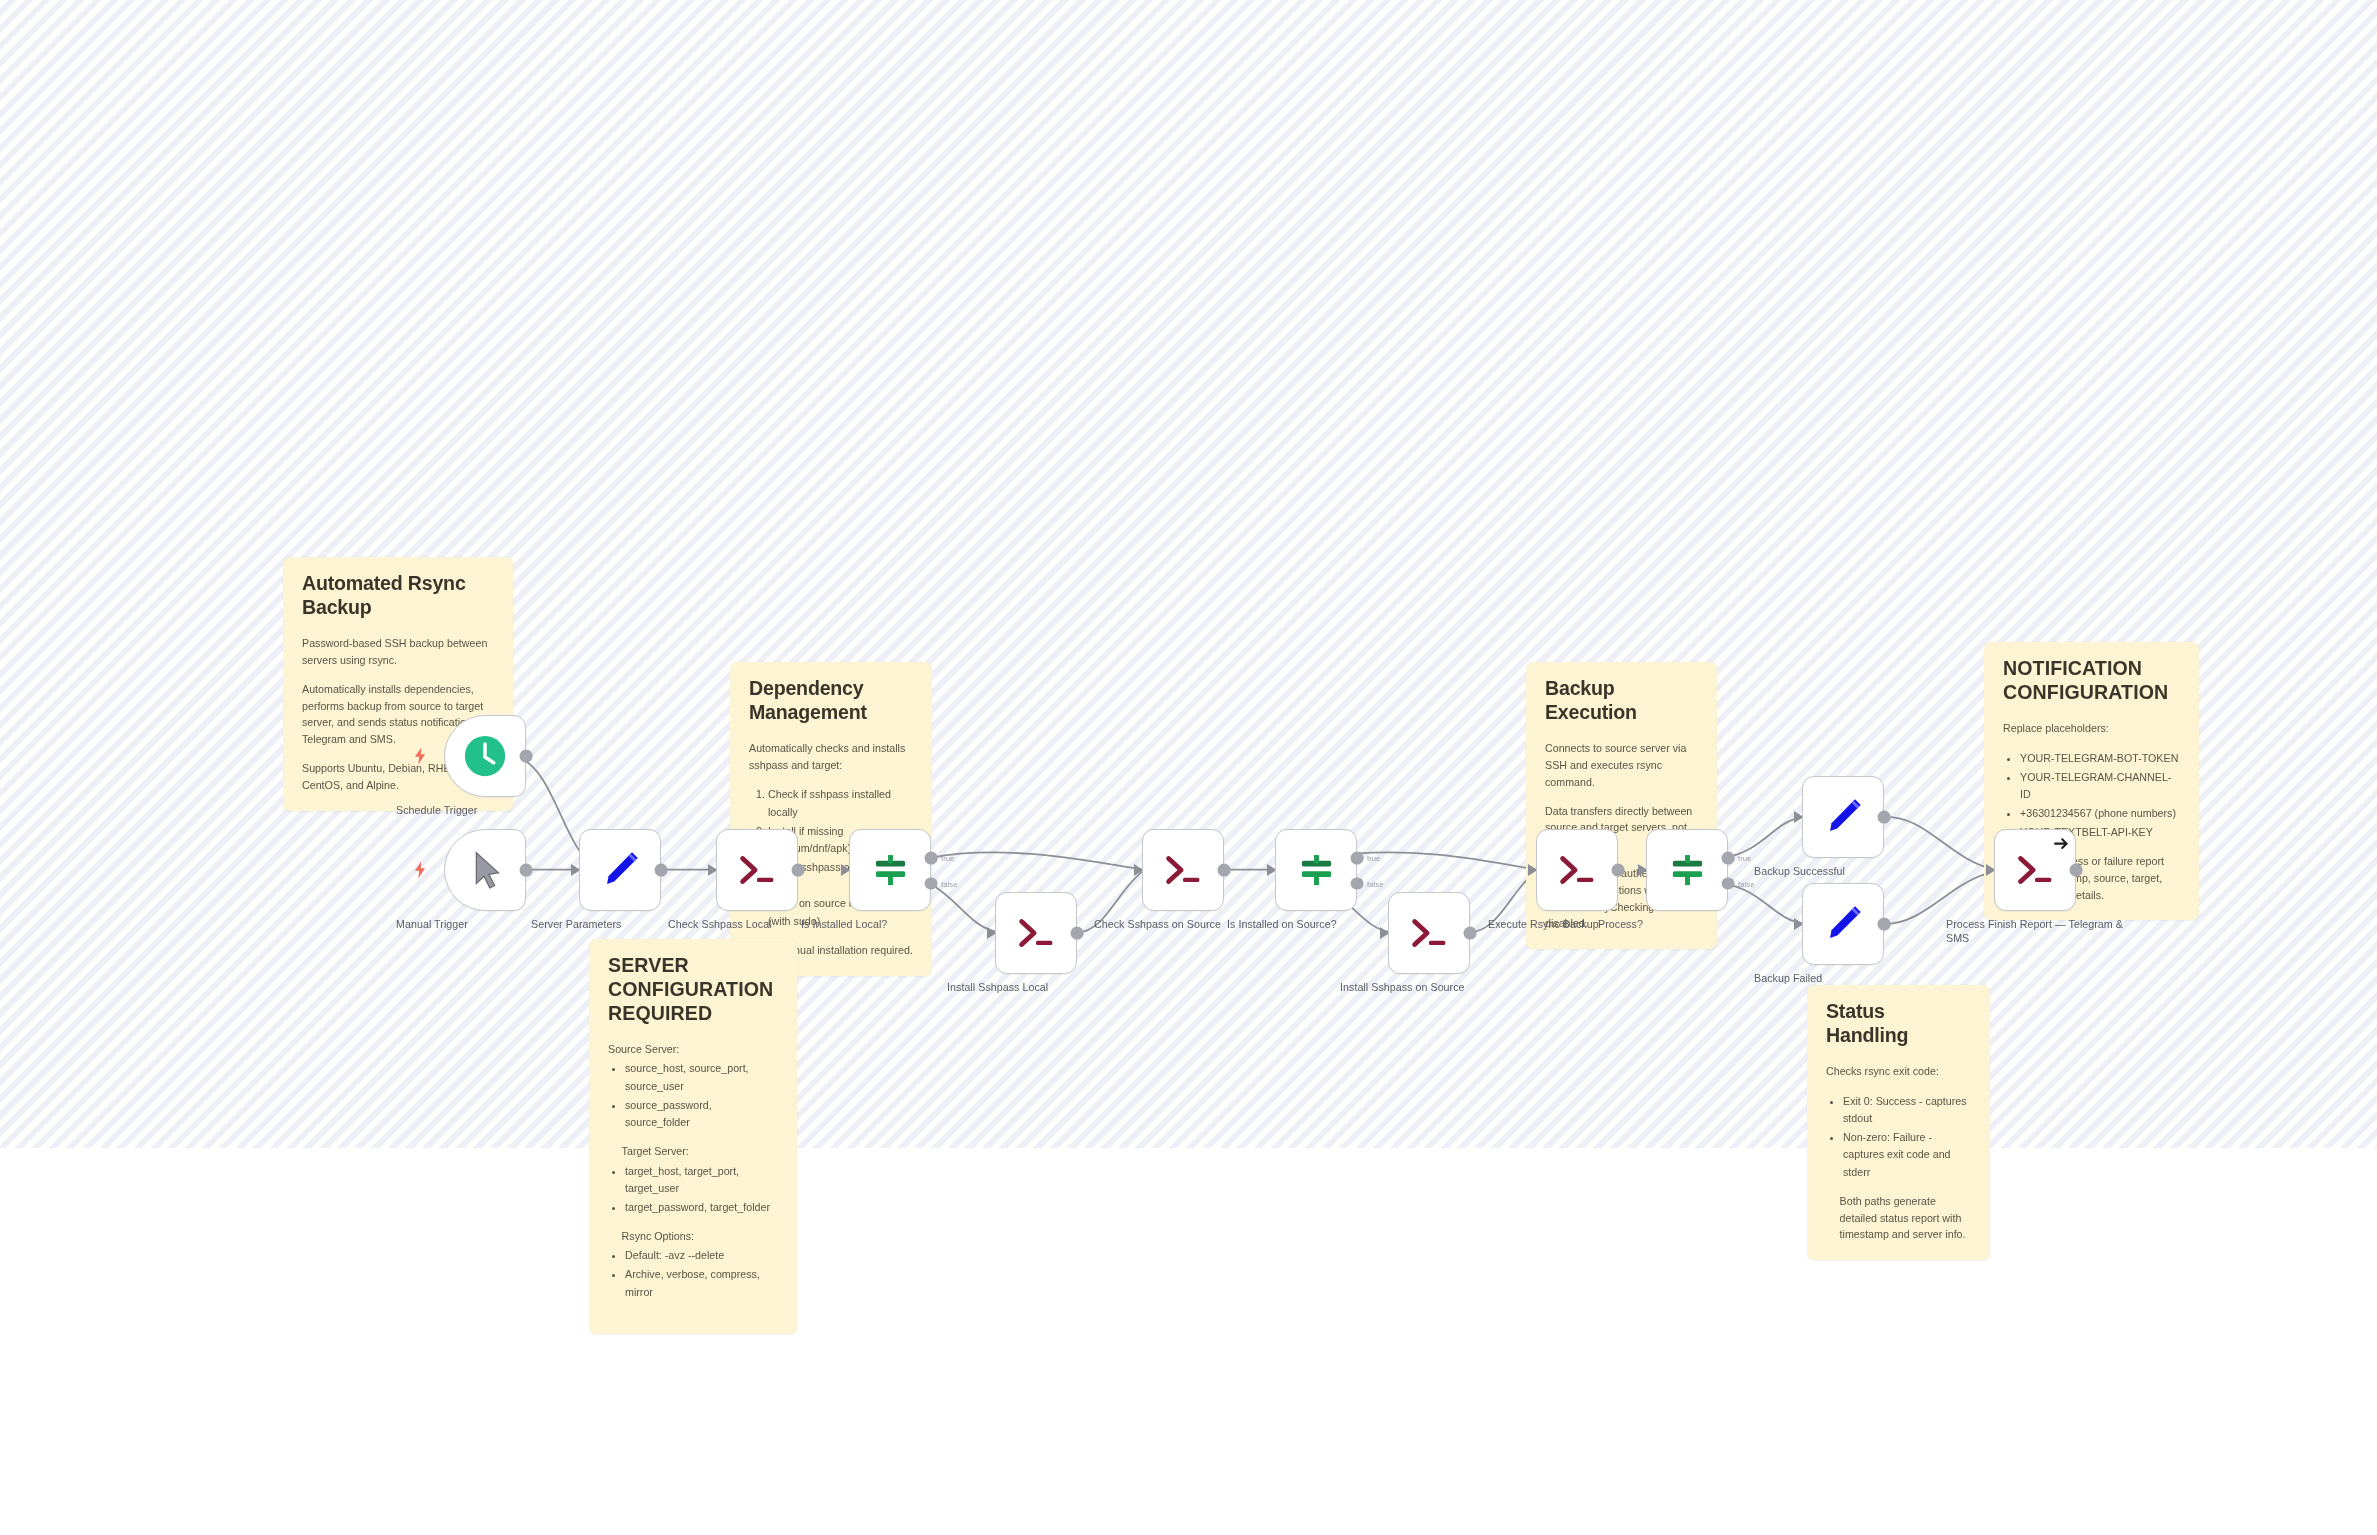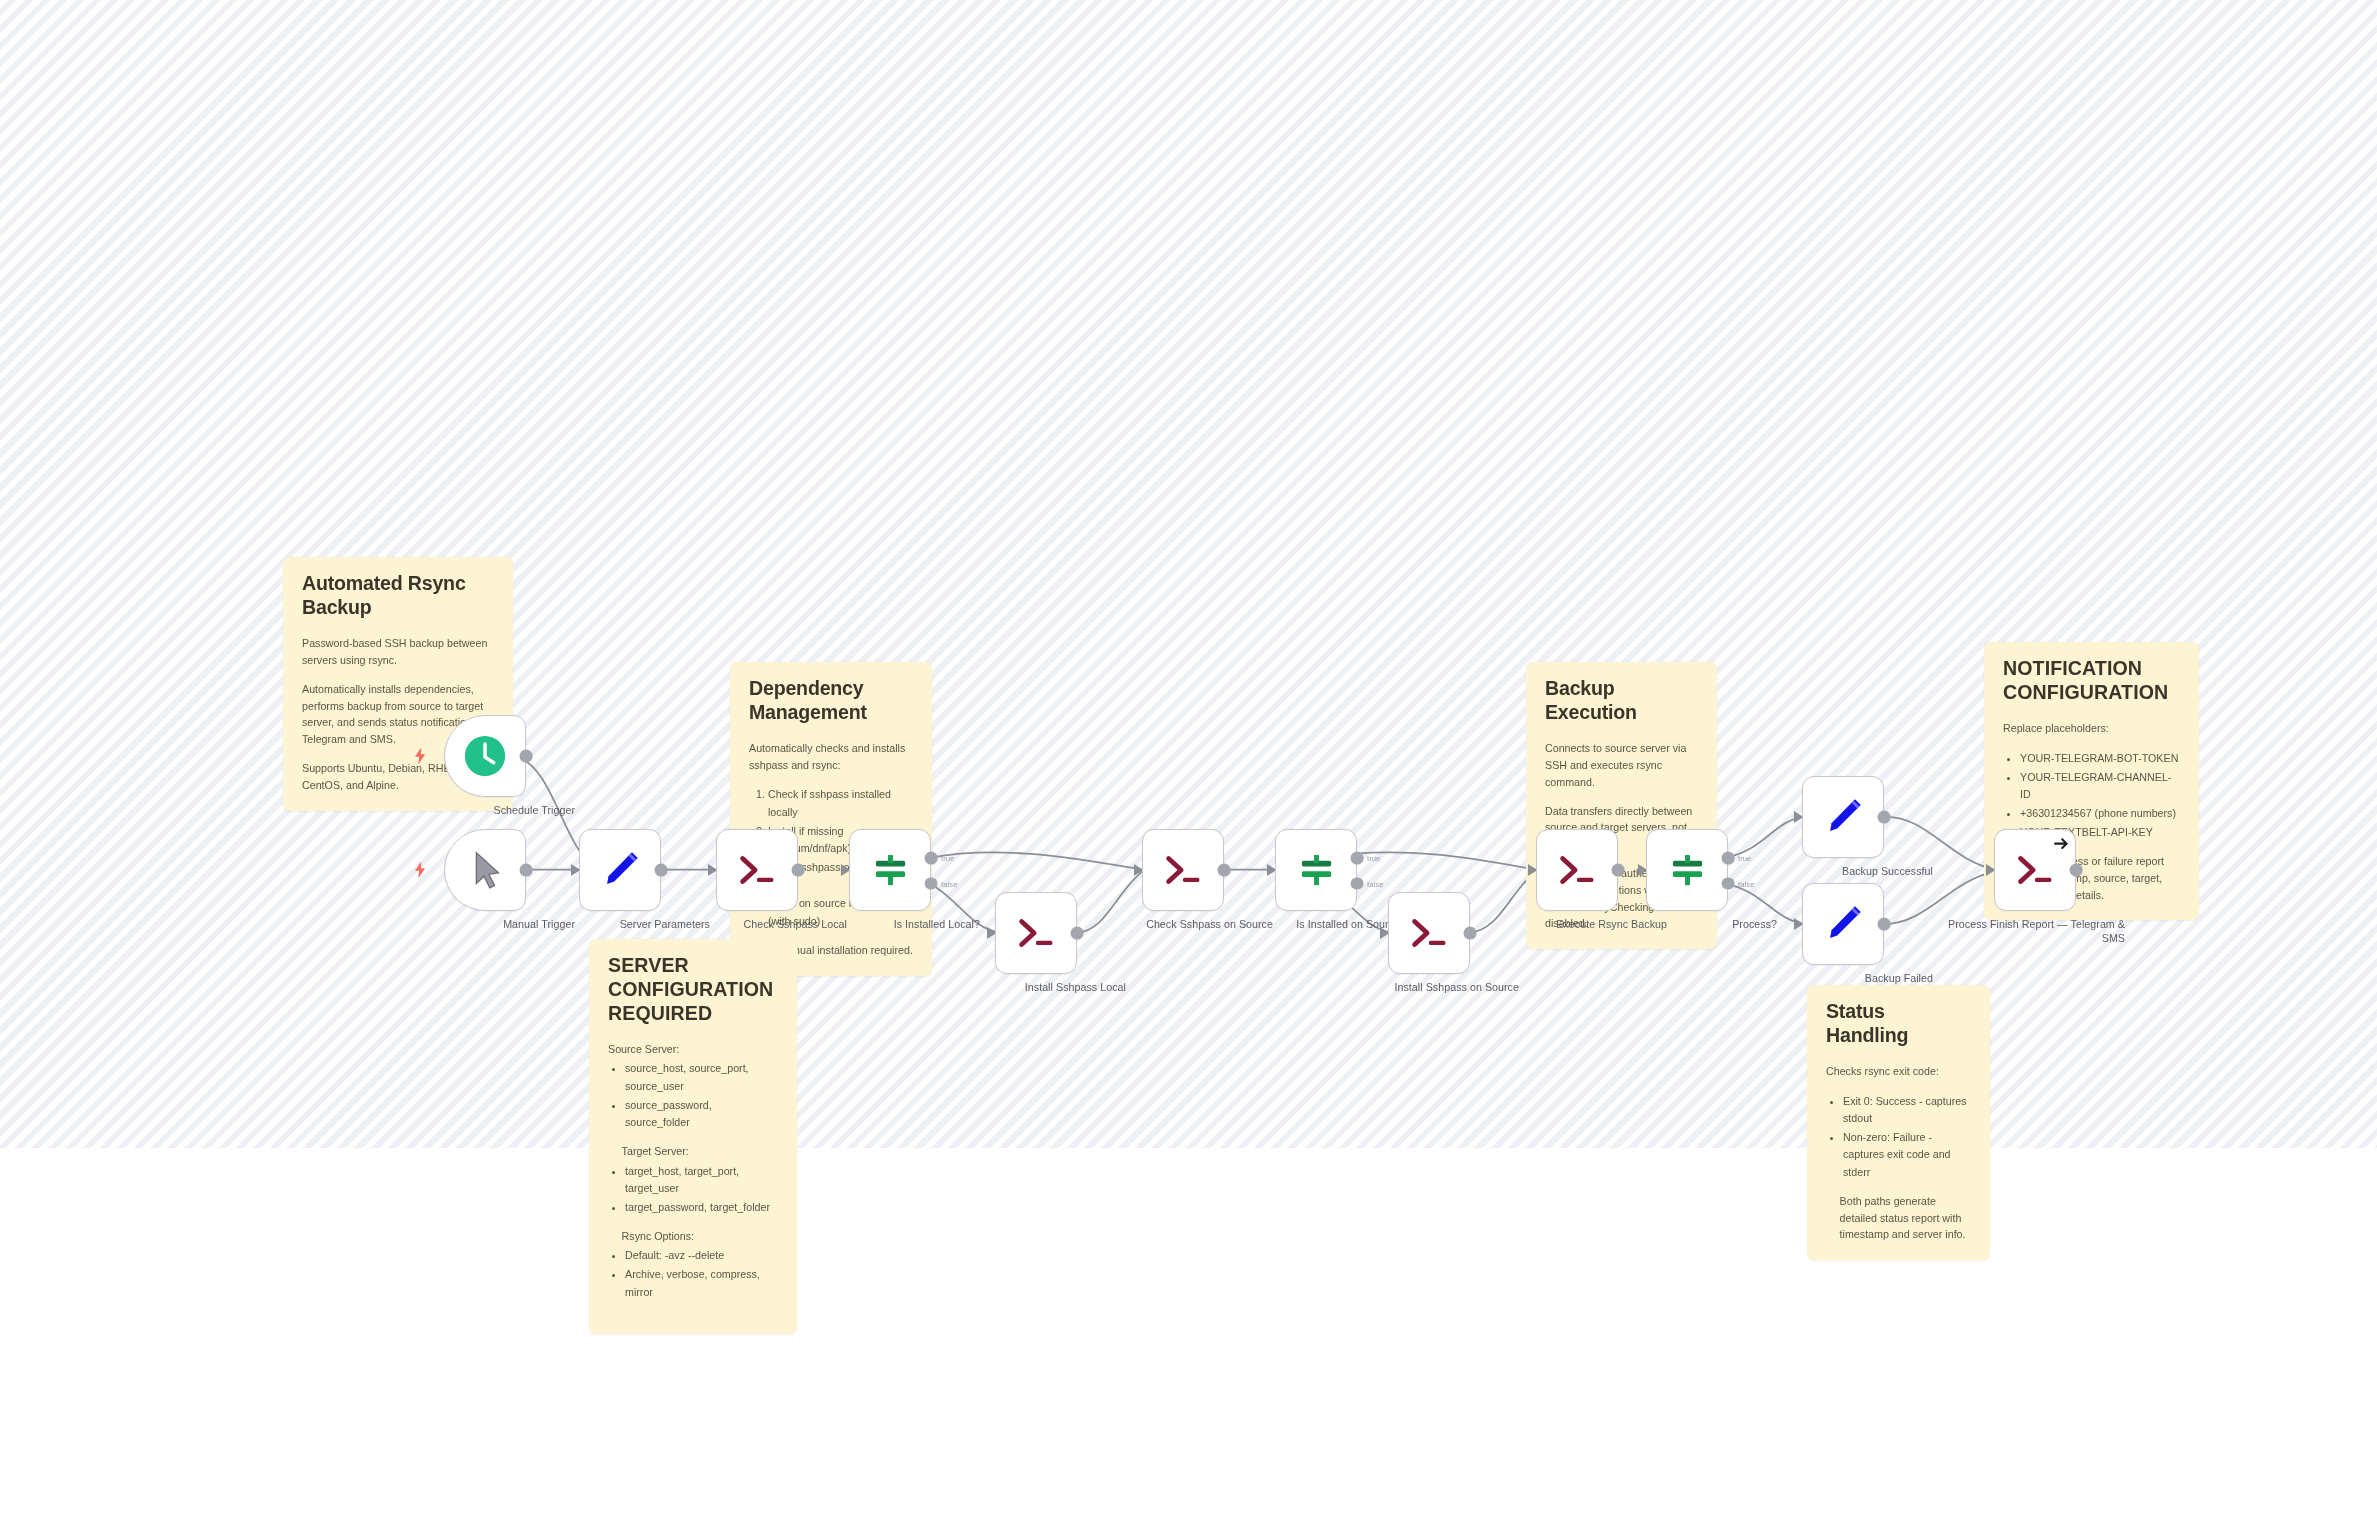--- a/index.html
+++ b/index.html
@@ -95,21 +95,21 @@
     box-shadow: 0 0.9px 1.7px rgba(30,30,40,0.05);
   }
   .node.trigger .node-box {
     border-radius: 41px 12px 12px 41px;
   }
   .node-label {
     position: absolute;
     left: -89px;
     top: 48px;
     width: 179px;
-    text-align: right;
+    text-align: left;
     font-size: 10.7px;
     line-height: 1.28;
     color: #5b5b63;
     letter-spacing: 0.04px;
   }
   .icon { width: 46px; height: 46px; display:block; }
   .icon.small { width: 39px; height: 39px; }
 
   
   .dot {
@@ -192,21 +192,21 @@
   <div class="sticky" style="left:283px; top:557px; width:230px;">
     <h3>Automated Rsync Backup</h3>
     <p>Password-based SSH backup between servers using rsync.</p>
     <p>Automatically installs dependencies, performs backup from source to target server, and sends status notifications via Telegram and SMS.</p>
     <p>Supports Ubuntu, Debian, RHEL, CentOS, and Alpine.</p>
   </div>
 
 
   <div class="sticky" style="left:730px; top:662px; width:202px;">
     <h3>Dependency Management</h3>
-    <p>Automatically checks and installs sshpass and rsync:</p>
+    <p>Automatically checks and installs sshpass and target:</p>
     <ol>
       <li>Check if sshpass installed locally</li>
       <li>Install if missing (apt/yum/dnf/apk)</li>
       <li>Check sshpass on source server</li>
       <li>Install on source if needed (with sudo)</li>
     </ol>
     <p class="note-foot">No manual installation required.</p>
   </div>
 
   <div class="sticky" style="left:589px; top:939px; width:208px;">

